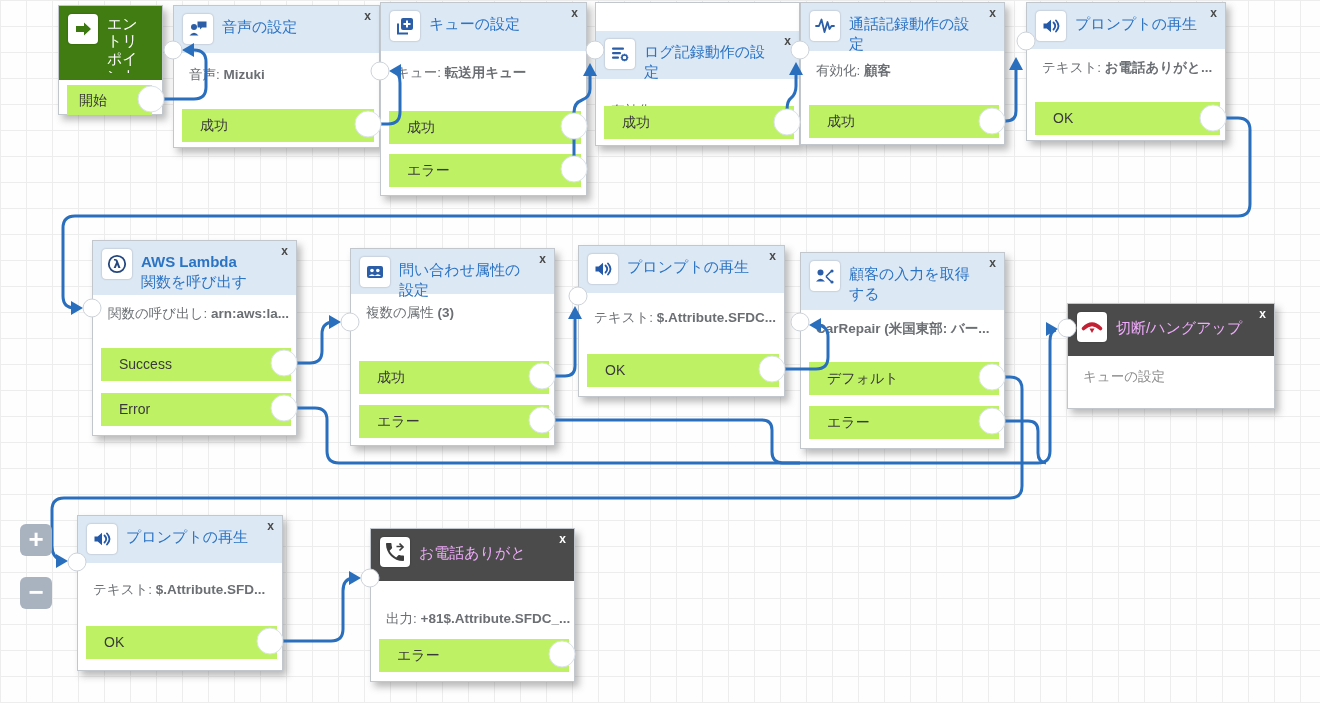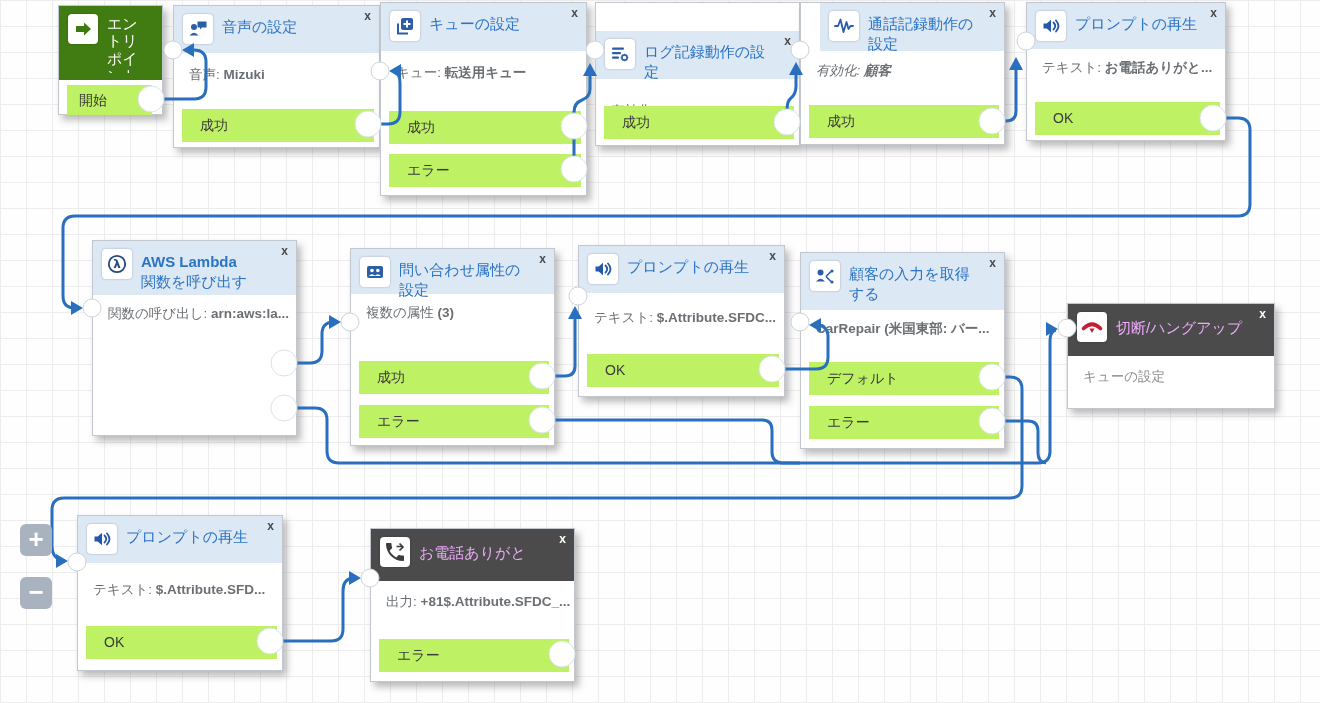--- a/index.html
+++ b/index.html
@@ -118,30 +118,30 @@
       <span class="title">ログ記録動作の設定</span>
       <span class="close">x</span>
     </div>
     <div class="param" style="padding-top:23px;">
       <span>有効化</span> <b></b>
     </div>
     <div class="row" style="top:103px;"><span>成功</span></div>
   </div>
 
   <div class="node" style="left:800px;top:2px;width:205px;height:143px;">
-    <div class="hd" style="height:48px;margin-left:19px;">
+    <div class="hd" style="height:48px;">
       <span class="isq">
         <svg width="20" height="20" viewBox="0 0 20 20">
             <polyline points="1,10 4,10 6.5,3.5 9.5,16 12.5,6 14.5,13 16.5,10 19,10" fill="none" stroke="#2b5ea7" stroke-width="1.8" stroke-linejoin="round" stroke-linecap="round"></polyline>
           </svg>
       </span>
       <span class="title">通話記録動作の設定</span>
       <span class="close">x</span>
     </div>
-    <div class="param" style="padding-top:11px;font-style:italic;">
+    <div class="param" style="padding-top:11px;">
       <span>有効化:</span> <b>顧客</b>
     </div>
     <div class="row" style="top:102px;"><span>成功</span></div>
   </div>
 
   <div class="node" style="left:1026px;top:2px;width:200px;height:139px;">
     <div class="hd" style="height:46px;">
       <span class="isq">
         <svg width="20" height="20" viewBox="0 0 20 20">
             <path d="M2.5 7.5 v5 h3.2 l4.3 3.8 V3.7 L5.7 7.5 z" fill="#2458a8"></path>
@@ -165,20 +165,22 @@
             <circle cx="11" cy="11" r="8.2" fill="none" stroke="#24477e" stroke-width="1.8"></circle>
             <text x="11" y="15.2" text-anchor="middle" font-size="12" font-weight="bold" fill="#24477e" font-family="DejaVu Sans, sans-serif">λ</text>
           </svg>
       </span>
       <span class="title"><span class="b1">AWS Lambda</span><span>関数を呼び出す</span></span>
       <span class="close">x</span>
     </div>
     <div class="param" style="padding-top:10px;">
       <span>関数の呼び出し:</span> <b>arn:aws:la...</b>
     </div>
+    <div class="row" style="top:107px;"><span>Success</span></div>
+    <div class="row" style="top:152px;"><span>Error</span></div>
   </div>
 
   <div class="node" style="left:350px;top:248px;width:205px;height:198px;">
     <div class="hd" style="height:45px;">
       <span class="isq">
         <svg width="20" height="20" viewBox="0 0 20 20">
             <rect x="2" y="4" width="16" height="12" rx="2" fill="#2b5ea7"></rect>
             <circle cx="7" cy="8.5" r="1.8" fill="#fff"></circle>
             <circle cx="12.8" cy="8.5" r="1.8" fill="#fff"></circle>
             <path d="M3.8 14 q3.2-3.6 6.4 0 z M9.6 14 q3.2-3.6 6.4 0 z" fill="#fff"></path>
@@ -269,21 +271,21 @@
     <div class="hd dark" style="height:52px;">
       <span class="isq">
         <svg width="24" height="24" viewBox="0 0 24 24">
             <path d="M6.6 10.8c1.4 2.8 3.8 5.1 6.6 6.6l2.2-2.2c.3-.3.7-.4 1-.2 1.1.4 2.3.6 3.6.6.6 0 1 .4 1 1V20c0 .6-.4 1-1 1-9.4 0-17-7.6-17-17 0-.6.4-1 1-1h3.5c.6 0 1 .4 1 1 0 1.3.2 2.5.6 3.6.1.3 0 .7-.3 1l-2.2 2.2z" fill="#3d3d3d"></path>
             <path d="M13.5 6.5 h6 M16.5 3.5 L20 7 l-3.5 3.5" stroke="#3d3d3d" stroke-width="1.7" fill="none"></path>
           </svg>
       </span>
       <span class="title light" style="padding-top:6px;">お電話ありがと</span>
       <span class="close light">x</span>
     </div>
-    <div class="param" style="padding-top:12px;">
+    <div class="param" style="padding-top:29px;">
       <span>出力:</span> <b>+81$.Attribute.SFDC_...</b>
     </div>
     <div class="row" style="top:110px;"><span>エラー</span></div>
   </div>
 
   <svg class="wires">
     <g>
       <path d="M 151,99 H 194 Q 206,99 206,87 V 62 Q 206,50 194,50"></path>
       <polygon points="182,50 194,43 194,57"></polygon>
     </g>

